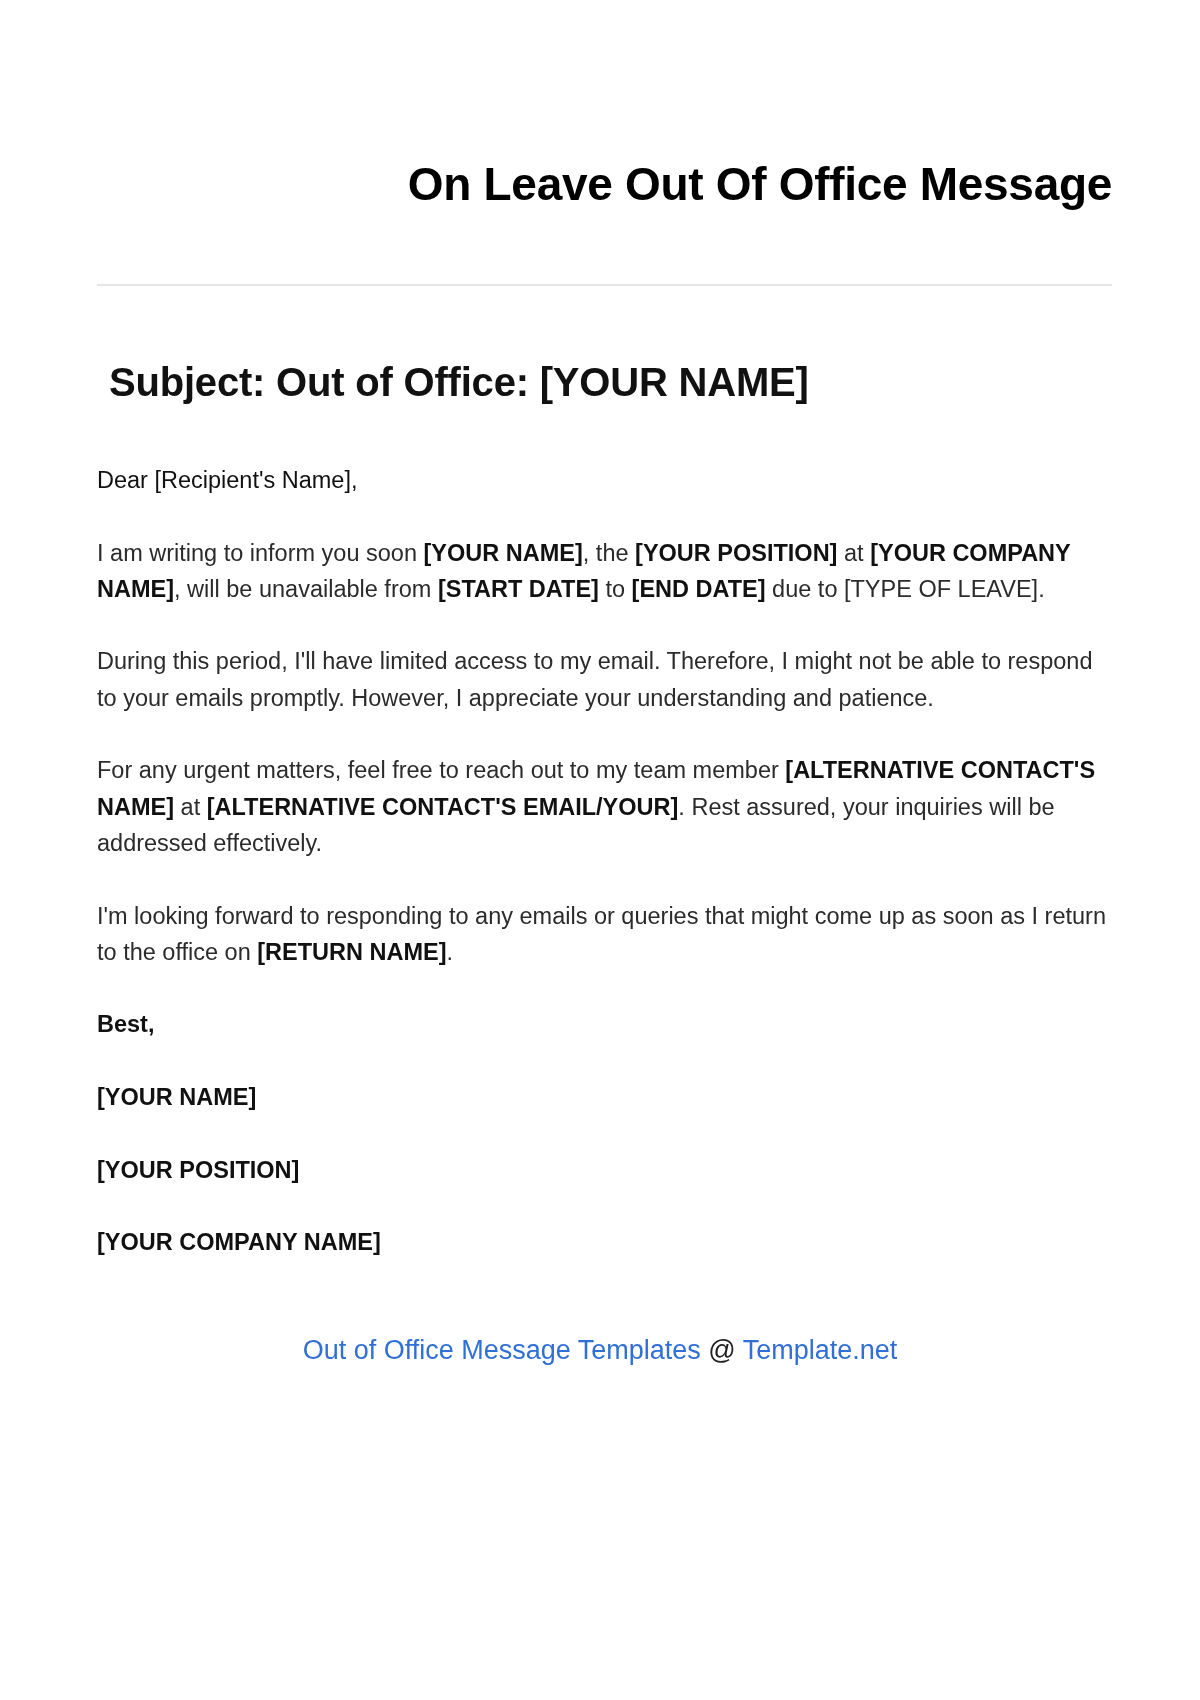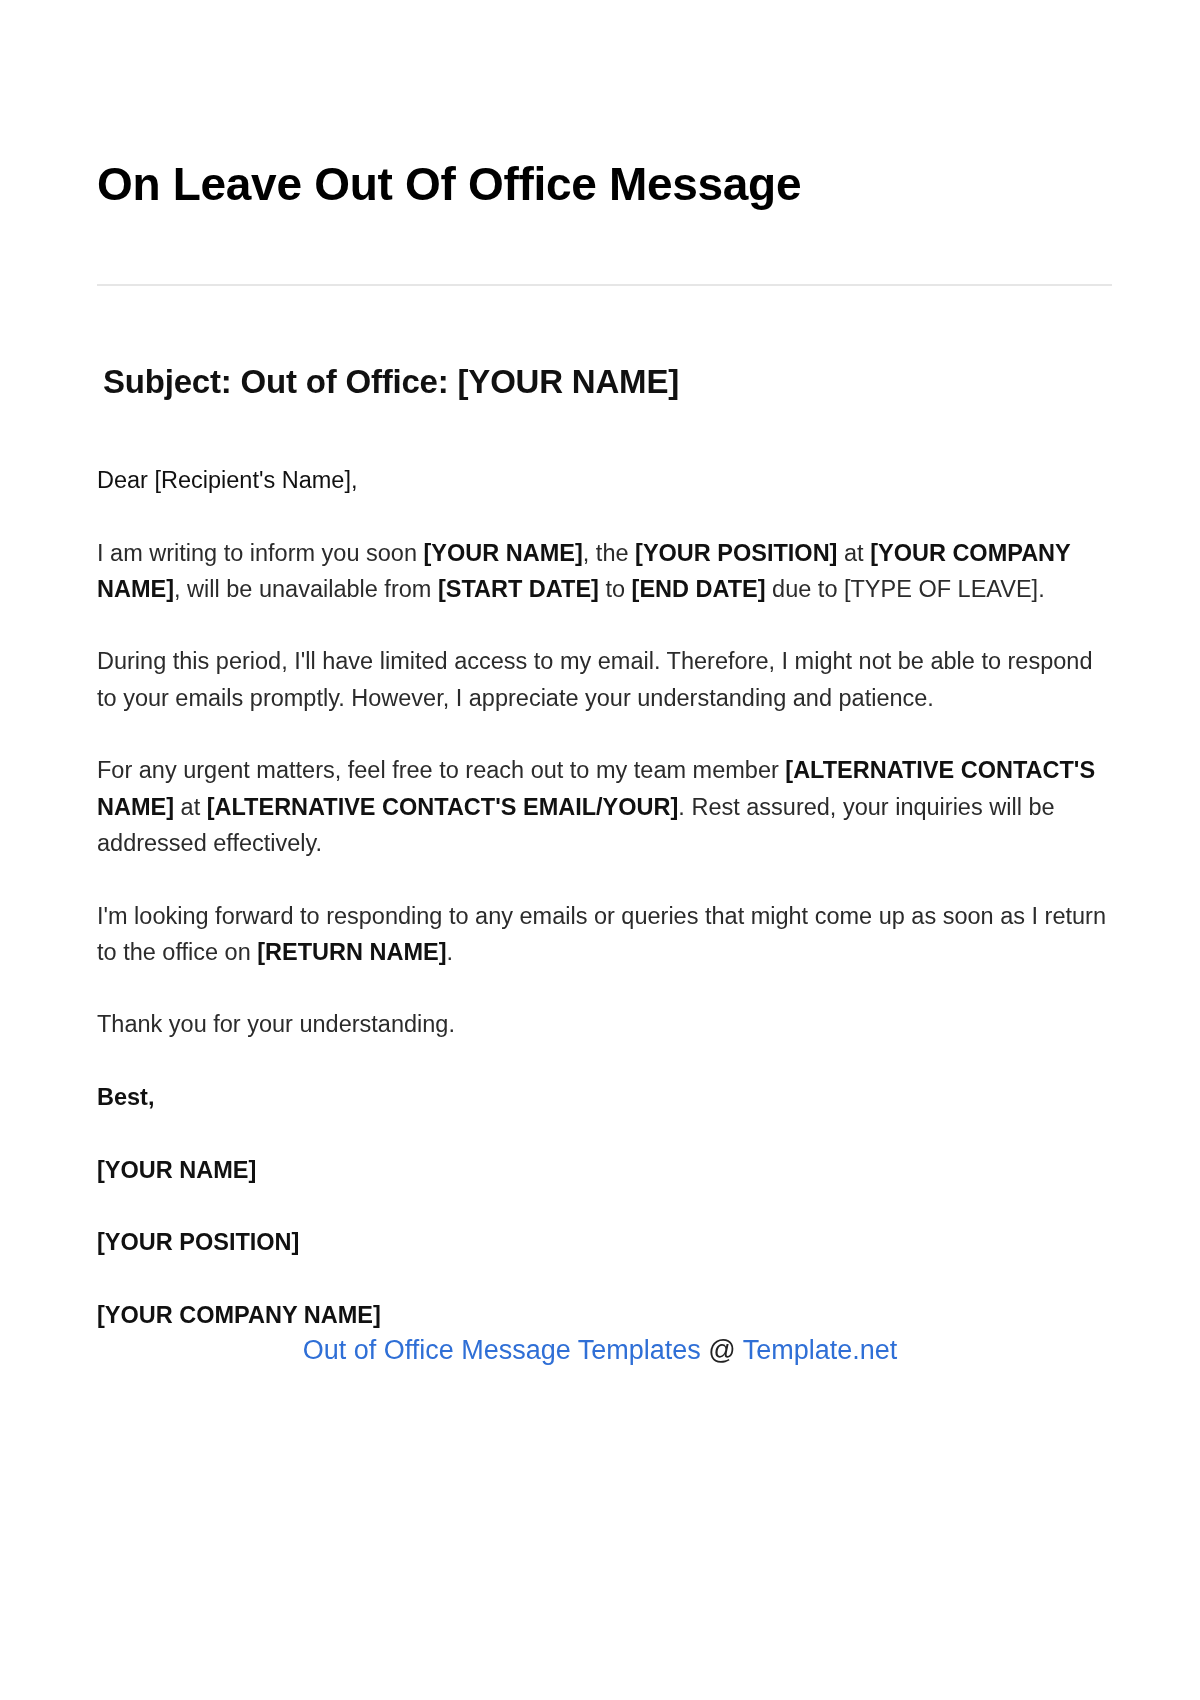--- a/index.html
+++ b/index.html
@@ -1,20 +1,20 @@
 <!DOCTYPE html>
 <html><head>
   <meta charset="utf-8">
   <style>
     html, body { margin: 0; padding: 0; background: #ffffff; }
     body { width: 1200px; height: 1700px; position: relative; font-family: "Liberation Sans", "DejaVu Sans", sans-serif; color: #262626; }
     .page { position: absolute; left: 97px; top: 0; width: 1015px; }
-    .title { position: absolute; top: 152px; left: 0; width: 1015px; text-align: left; font-size: 46px; font-weight: bold; color: #000; letter-spacing: -0.3px; margin: 0; line-height: 64px; }
+    .title { position: absolute; top: 152px; left: 0; width: 1015px; text-align: right; font-size: 46px; font-weight: bold; color: #000; letter-spacing: -0.3px; margin: 0; line-height: 64px; }
     .divider { position: absolute; top: 284px; left: 0; width: 1015px; height: 2px; background: #e6e6e6; border: 0; margin: 0; }
-    .subject { position: absolute; top: 358px; left: 6px; margin: 0; font-size: 33px; font-weight: bold; color: #111; line-height: 48px; letter-spacing: -0.2px; }
+    .subject { position: absolute; top: 358px; left: 12px; margin: 0; font-size: 40px; font-weight: bold; color: #111; line-height: 48px; letter-spacing: -0.2px; }
     .body-text { position: absolute; top: 462px; left: 0; width: 1015px; font-size: 23.5px; line-height: 36.3px; color: #2b2b2b; }
     .body-text p { margin: 0 0 36.3px 0; }
     .body-text b { color: #111; font-weight: bold; }
     .greeting { font-weight: normal; color: #111; }
     .sig { font-weight: bold; color: #111; margin: 0; }
     .footer { position: absolute; top: 1335px; left: 0; width: 1200px; text-align: center; font-size: 27px; color: #222; }
     .footer a { color: #2f6fd6; text-decoration: none; }
   </style>
 </head>
 <body>
@@ -36,23 +36,20 @@
     </p>
 
     <p>
       <span>For any urgent matters, feel free to reach out to my team member </span><b>[ALTERNATIVE CONTACT'S NAME]</b><span> at </span><b>[ALTERNATIVE CONTACT'S EMAIL/YOUR]</b><span>. Rest assured, your inquiries will be addressed effectively.</span>
     </p>
 
     <p>
       <span>I'm looking forward to responding to any emails or queries that might come up as soon as I return to the office on </span><b>[RETURN NAME]</b><span>.</span>
     </p>
 
-    <p>
-      <span>Thank you for your understanding.</span>
-    </p>
 
     <div>
       <p class="sig">Best,</p>
       <p class="sig">[YOUR NAME]</p>
       <p class="sig">[YOUR POSITION]</p>
       <p class="sig">[YOUR COMPANY NAME]</p>
     </div>
   </div>
 </div>
 

